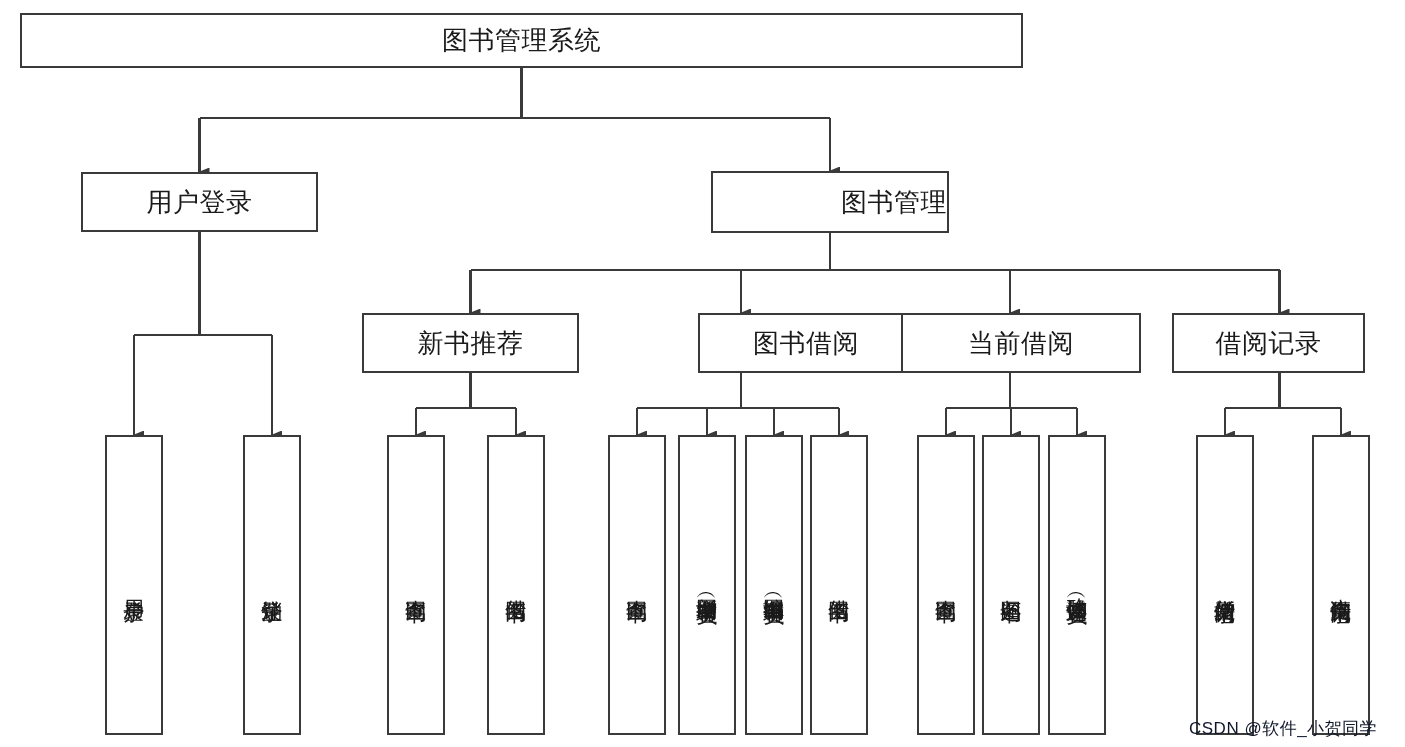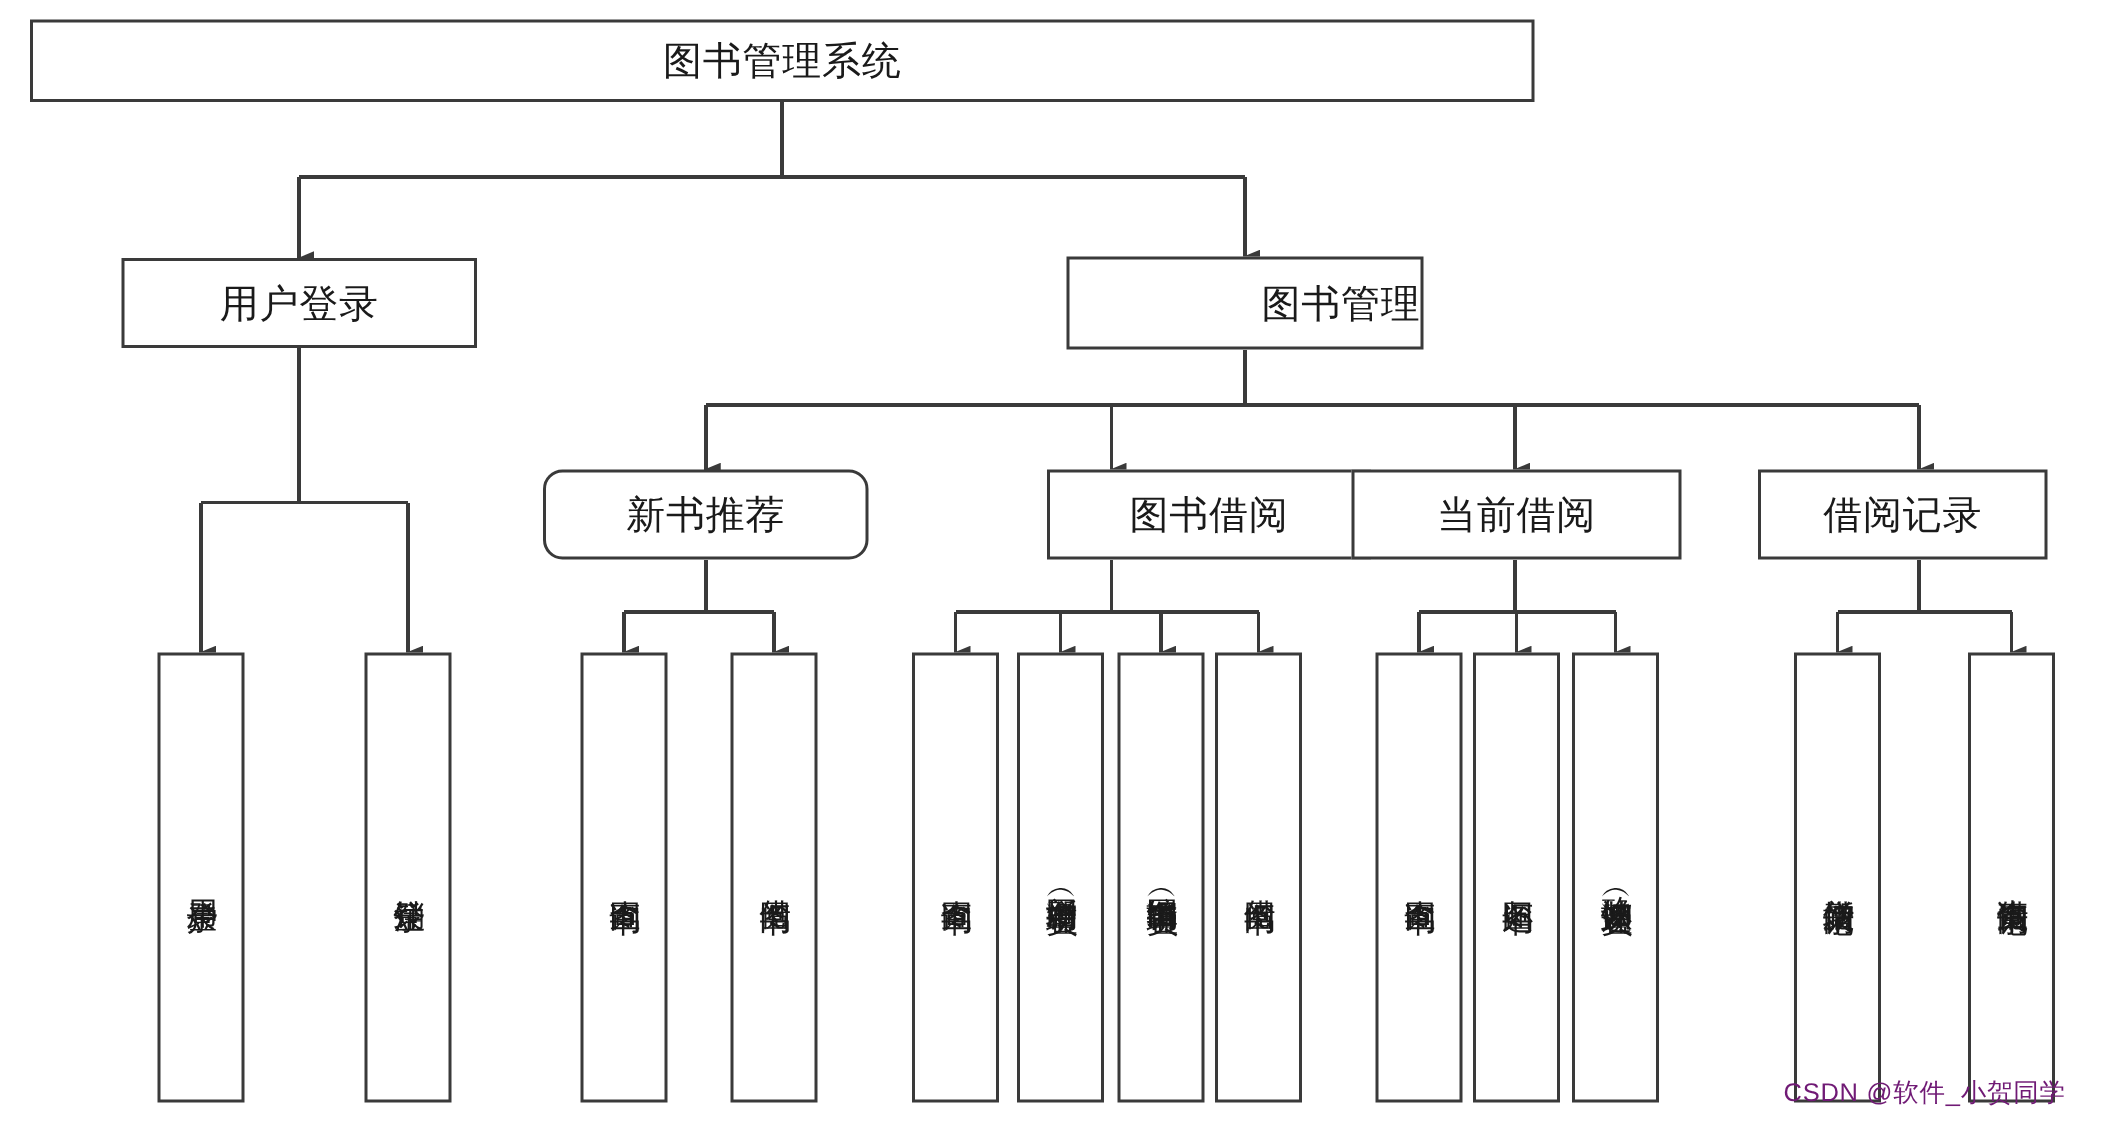--- a/index.html
+++ b/index.html
@@ -52,21 +52,21 @@
     position: absolute;
     left: 0;
     top: 0;
     width: 1405px;
     height: 747px;
     pointer-events: none;
   }
   .watermark {
     position: absolute;
     font-size: 17px;
-    color: #701a75;
+    color: #0f172a;
     white-space: nowrap;
     letter-spacing: 0.5px;
   }
 </style>
 </head>
 <body>
 
 <div id="diagram-root">
   <svg id="edges" viewBox="0 0 1405 747">
     <defs>
@@ -113,27 +113,27 @@
   <div id="node-layer">
       <div class="node" style="left: 20px; top: 13px; width: 1003px; height: 55px;">
         <span class="node-label">图书管理系统</span>
       </div>
       <div class="node" style="left: 81px; top: 172px; width: 237px; height: 60px;">
         <span class="node-label">用户登录</span>
       </div>
       <div class="node" style="left: 711px; top: 171px; width: 238px; height: 62px; justify-content: flex-end;">
         <span class="node-label">图书管理</span>
       </div>
-      <div class="node" style="left: 362px; top: 313px; width: 217px; height: 60px; border-radius: 13px;">
+      <div class="node" style="left: 362px; top: 313px; width: 217px; height: 60px;">
         <span class="node-label">新书推荐</span>
       </div>
       <div class="node" style="left: 662px; top: 313px; width: 216px; height: 60px; margin-left: 36px;">
         <span class="node-label">图书借阅</span>
       </div>
-      <div class="node" style="left: 901px; top: 313px; width: 220px; height: 60px;">
+      <div class="node" style="left: 901px; top: 313px; width: 240px; height: 60px;">
         <span class="node-label">当前借阅</span>
       </div>
       <div class="node" style="left: 1172px; top: 313px; width: 193px; height: 60px;">
         <span class="node-label">借阅记录</span>
       </div>
       <div class="node leaf" style="left: 105px; top: 435px; width: 58px; height: 300px;">
         <span class="node-label">用户登录</span>
       </div>
       <div class="node leaf" style="left: 243px; top: 435px; width: 58px; height: 300px;">
         <span class="node-label">注销登录</span>

